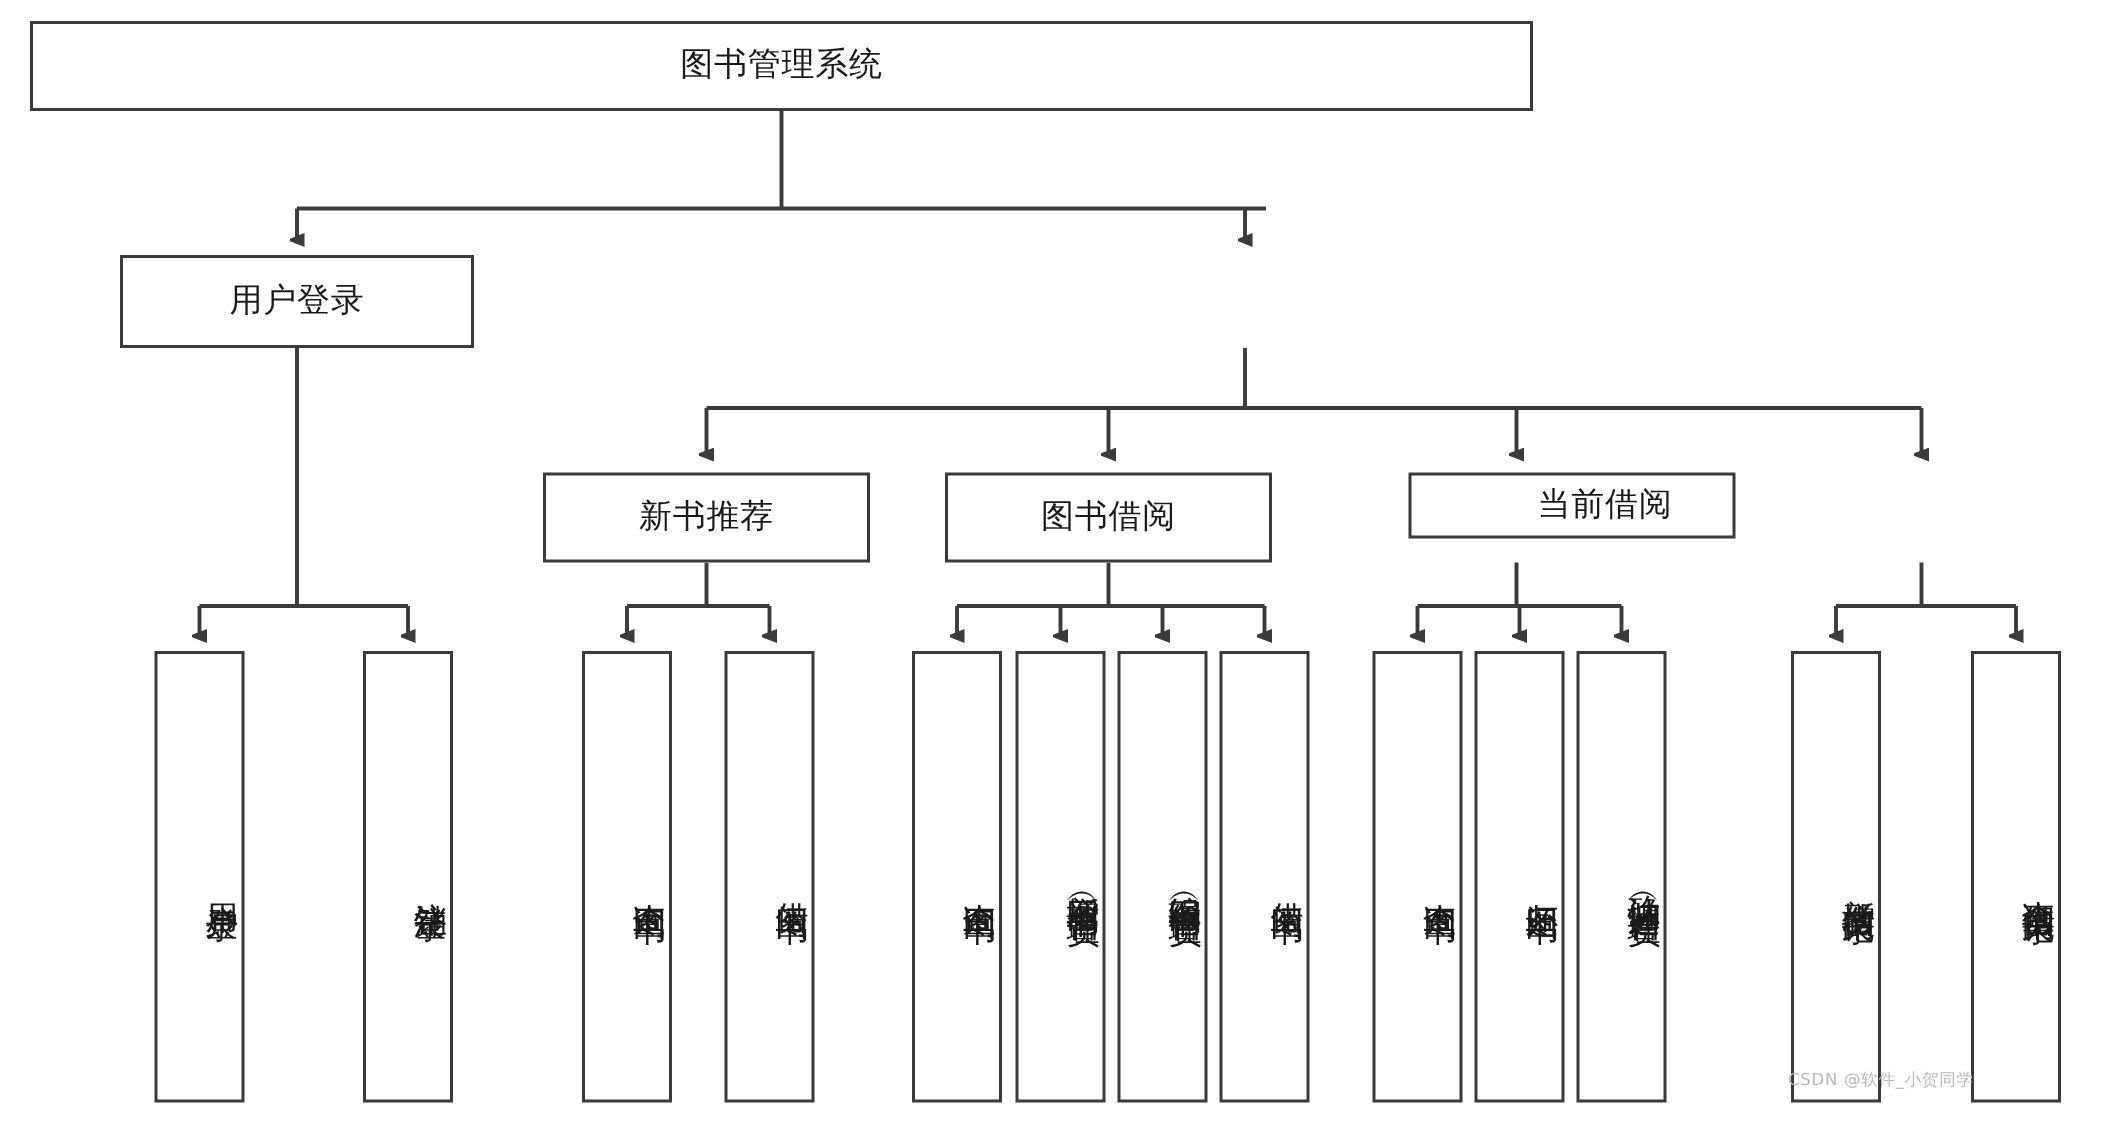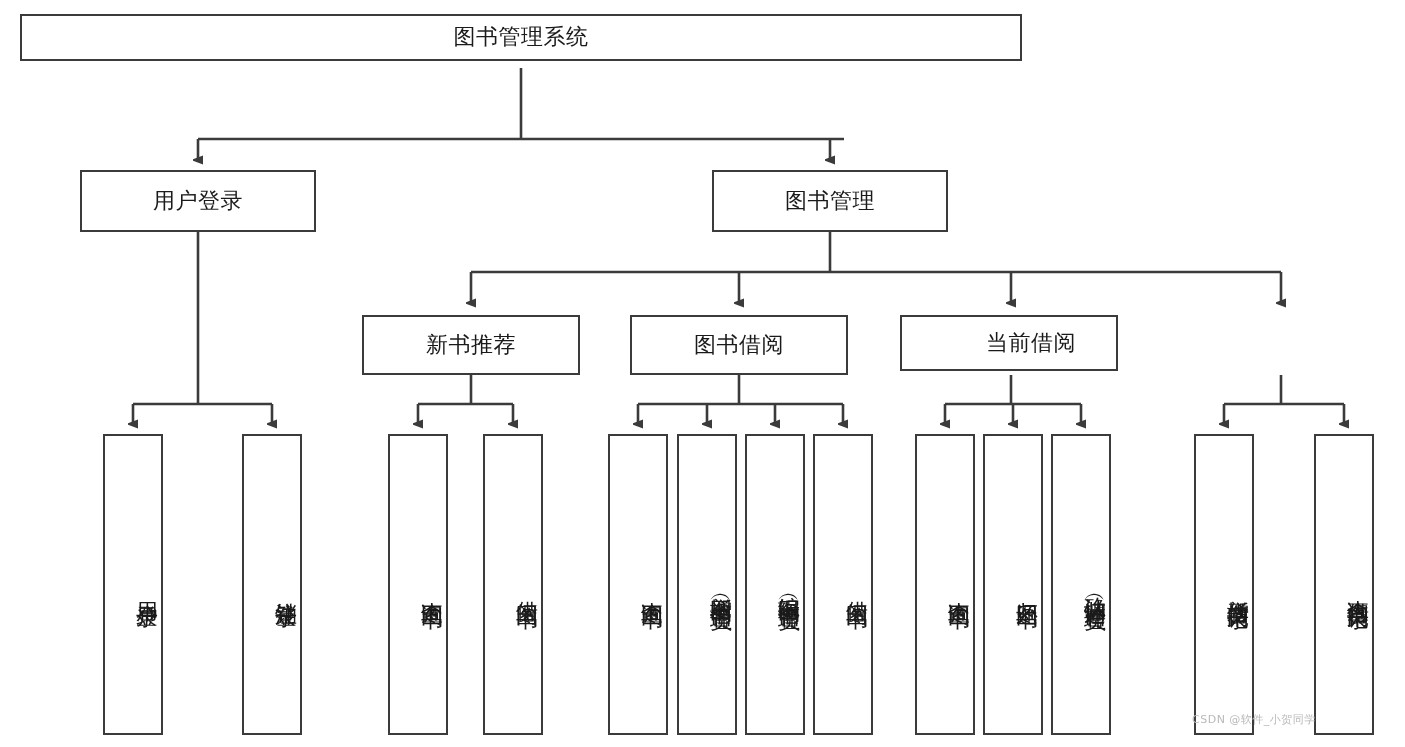--- a/index.html
+++ b/index.html
@@ -113,38 +113,35 @@
       <path d="M1013,404 L1013,424" marker-end="url(#arrow)"></path>
       <path d="M1081,404 L1081,424" marker-end="url(#arrow)"></path>
 
       <path d="M1281,375 L1281,404"></path>
       <path d="M1224,404 L1344,404"></path>
       <path d="M1224,404 L1224,424" marker-end="url(#arrow)"></path>
       <path d="M1344,404 L1344,424" marker-end="url(#arrow)"></path>
     </g>
   </svg>
 
-  <div class="node node-h" style="left:20px; top:14px; width:1002px; height:47px;">
+  <div class="node node-h" style="left:20px; top:14px; width:1002px; height:60px;">
     <span>图书管理系统</span>
   </div>
 
   <div class="node node-h" style="left:80px; top:170px; width:236px; height:62px;">
     <span>用户登录</span>
-  </div>
-  <div class="node node-h" style="left:712px; top:170px; width:236px; height:62px;">
-    <span>图书管理</span>
   </div>
 
   <div class="node node-h" style="left:362px; top:315px; width:218px; height:60px;">
     <span>新书推荐</span>
   </div>
   <div class="node node-h" style="left:630px; top:315px; width:218px; height:60px;text-align:right;">
     <span>图书借阅</span>
   </div>
-  <div class="node node-h" style="left:900px; top:315px; width:218px; height:56px;padding-left:44px;">
+  <div class="node node-h" style="left:939px; top:315px; width:218px; height:44px;padding-left:44px;">
     <span>当前借阅</span>
   </div>
 
   <div class="node node-v" style="left:103px; top:434px; width:60px; height:301px;">
     <span>用户登录</span>
   </div>
   <div class="node node-v" style="left:242px; top:434px; width:60px; height:301px;">
     <span>注销登录</span>
   </div>
   <div class="node node-v" style="left:388px; top:434px; width:60px; height:301px;">

